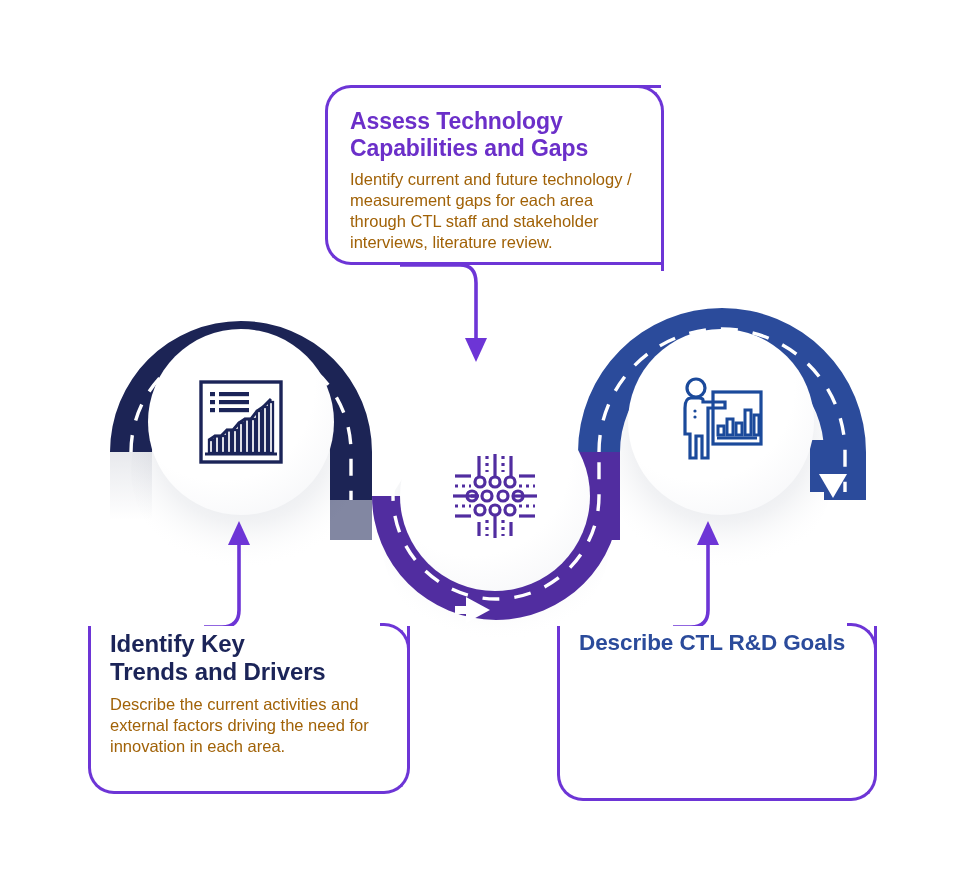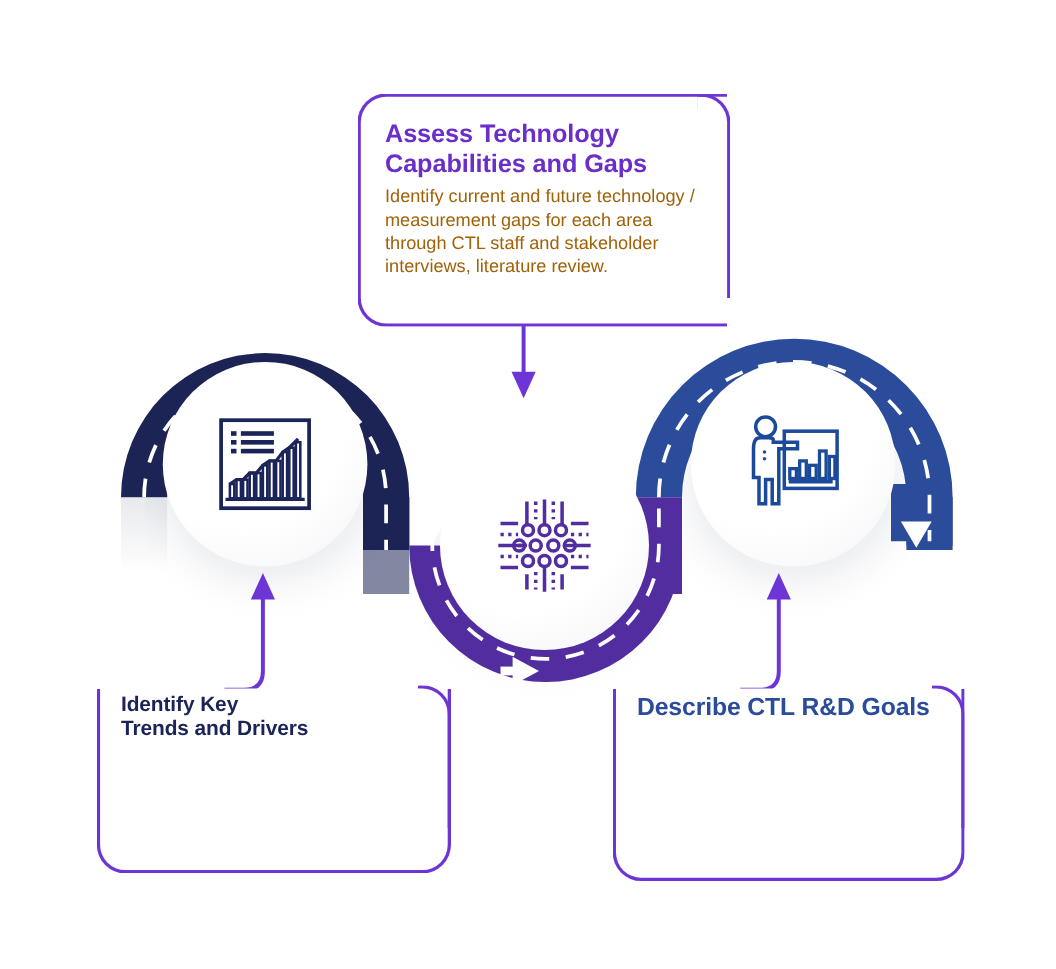--- a/index.html
+++ b/index.html
@@ -47,21 +47,21 @@
     color: #a16207;
     margin: 0;
     white-space: pre-line;
   }
 
   
   #card-assess {
     left: 325px;
     top: 85px;
     width: 336px;
-    height: 212px;
+    height: 180px;
     border: 3px solid #6d35d6;
     border-right: none;
     border-radius: 26px 0 0 26px;
     padding: 20px 20px 10px 22px;
   }
   #card-assess::after {
     content: "";
     position: absolute;
     right: -3px;
     top: -3px;
@@ -96,21 +96,21 @@
     top: -3px;
     width: 30px;
     height: 130px;
     border: 3px solid #6d35d6;
     border-left: none;
     border-bottom: none;
     border-radius: 0 26px 0 0;
     box-sizing: border-box;
   }
   #card-identify .card-title {
-    font-size: 19px;
+    font-size: 24px;
     color: #1b2458;
   }
 
   
   #card-describe {
     left: 557px;
     top: 626px;
     width: 320px;
     height: 175px;
     border: 3px solid #6d35d6;
@@ -325,19 +325,20 @@
 
   <div class="card" id="card-assess">
     <h2 class="card-title">Assess Technology
 Capabilities and Gaps</h2>
     <p class="card-body">Identify current and future technology / measurement gaps for each area through CTL staff and stakeholder interviews, literature review.</p>
   </div>
 
   <div class="card" id="card-identify">
     <h2 class="card-title">Identify Key
 Trends and Drivers</h2>
+    <p class="card-body">Describe the current activities and external factors driving the need for innovation in each area.</p>
   </div>
 
   <div class="card" id="card-describe">
     <h2 class="card-title">Describe CTL R&amp;D Goals</h2>
   </div>
 
 </div>
 
 </body></html>

